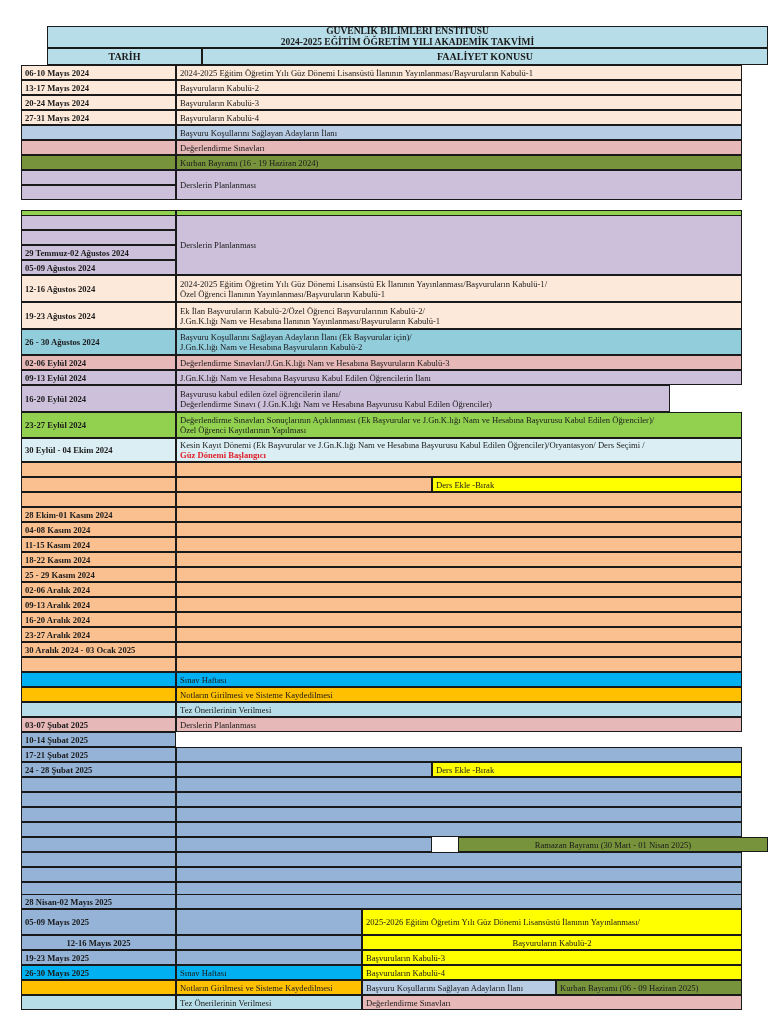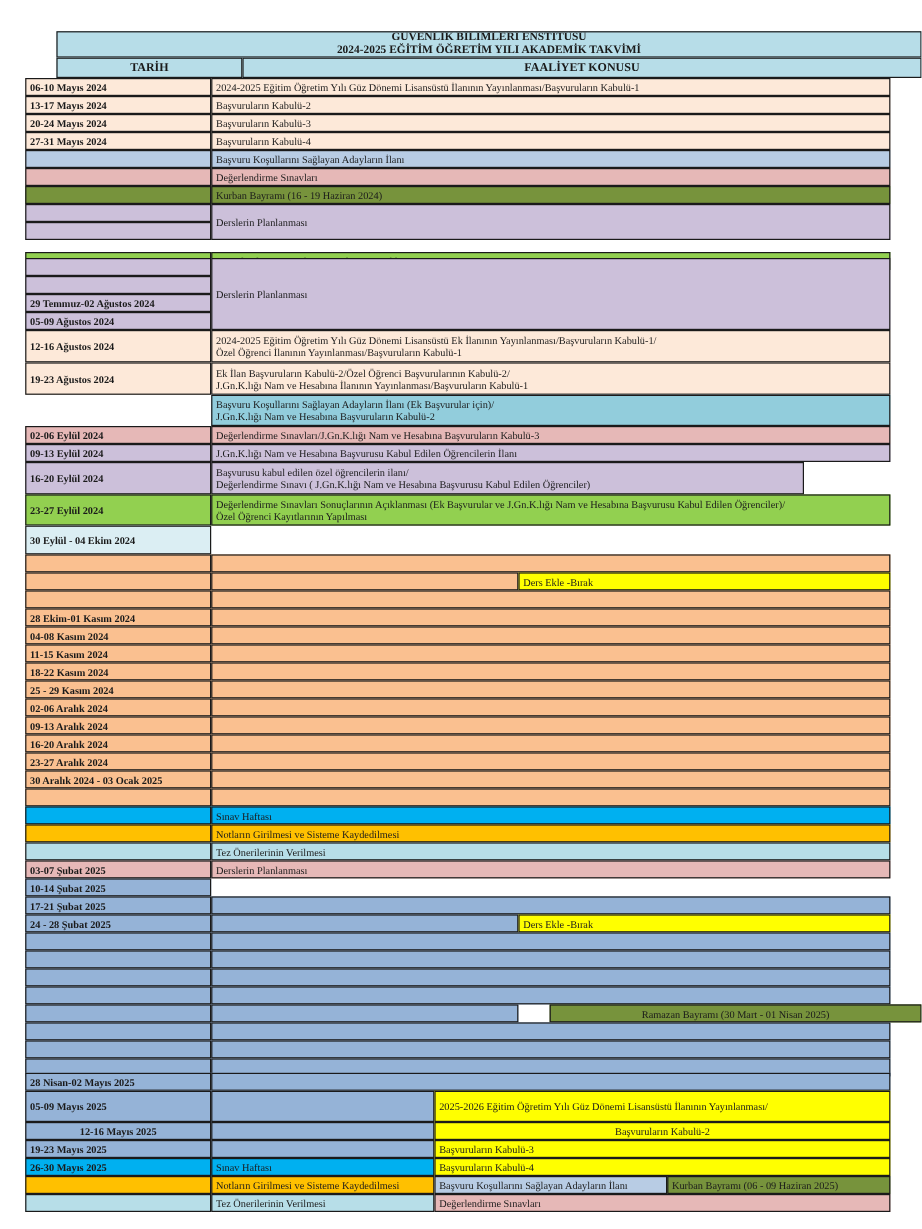--- a/index.html
+++ b/index.html
@@ -109,20 +109,21 @@
 
   <div class="row" style="top:276px;height:27px;">
     <div class="cell c-peach date" style="left:0;width:155px;">19-23 Ağustos 2024</div>
     <div class="cell c-peach" style="left:155px;width:566px;">
       <span>Ek İlan Başvuruların Kabulü-2/Özel Öğrenci Başvurularının Kabulü-2/</span>
       <span>J.Gn.K.lığı Nam ve Hesabına İlanının Yayınlanması/Başvuruların Kabulü-1</span>
     </div>
   </div>
 
   <div class="row" style="top:303px;height:26px;">
+    <div class="cell c-teal date" style="left:0;width:155px;">26 - 30 Ağustos 2024</div>
     <div class="cell c-teal" style="left:155px;width:566px;">
       <span>Başvuru Koşullarını Sağlayan Adayların İlanı (Ek Başvurular için)/</span>
       <span>J.Gn.K.lığı Nam ve Hesabına Başvuruların Kabulü-2</span>
     </div>
   </div>
 
   <div class="row" style="top:329px;height:15px;">
     <div class="cell c-pink date" style="left:0;width:155px;">02-06 Eylül 2024</div>
     <div class="cell c-pink" style="left:155px;width:566px;">Değerlendirme Sınavları/J.Gn.K.lığı Nam ve Hesabına Başvuruların Kabulü-3</div>
   </div>
@@ -143,20 +144,24 @@
   <div class="row" style="top:386px;height:26px;">
     <div class="cell c-green date" style="left:0;width:155px;">23-27 Eylül 2024</div>
     <div class="cell c-green" style="left:155px;width:566px;">
       <span>Değerlendirme Sınavları Sonuçlarının Açıklanması (Ek Başvurular ve J.Gn.K.lığı Nam ve Hesabına Başvurusu Kabul Edilen Öğrenciler)/</span>
       <span>Özel Öğrenci Kayıtlarının Yapılması</span>
     </div>
   </div>
 
   <div class="row" style="top:412px;height:24px;">
     <div class="cell c-pale date" style="left:0;width:155px;">30 Eylül - 04 Ekim  2024</div>
+    <div class="cell c-pale" style="left:155px;width:566px;">
+      <span>Kesin Kayıt Dönemi (Ek Başvurular ve J.Gn.K.lığı Nam ve Hesabına Başvurusu Kabul Edilen Öğrenciler)/Oryantasyon/ Ders Seçimi /</span>
+      <span class="red">Güz Dönemi Başlangıcı</span>
+    </div>
   </div>
 
   <div class="row" style="top:436px;height:15px;">
     <div class="cell c-orange" style="left:0;width:155px;"></div>
     <div class="cell c-orange" style="left:155px;width:566px;"></div>
   </div>
 
   <div class="row" style="top:451px;height:15px;">
     <div class="cell c-orange" style="left:0;width:155px;"></div>
     <div class="cell c-orange" style="left:155px;width:256px;"></div>

